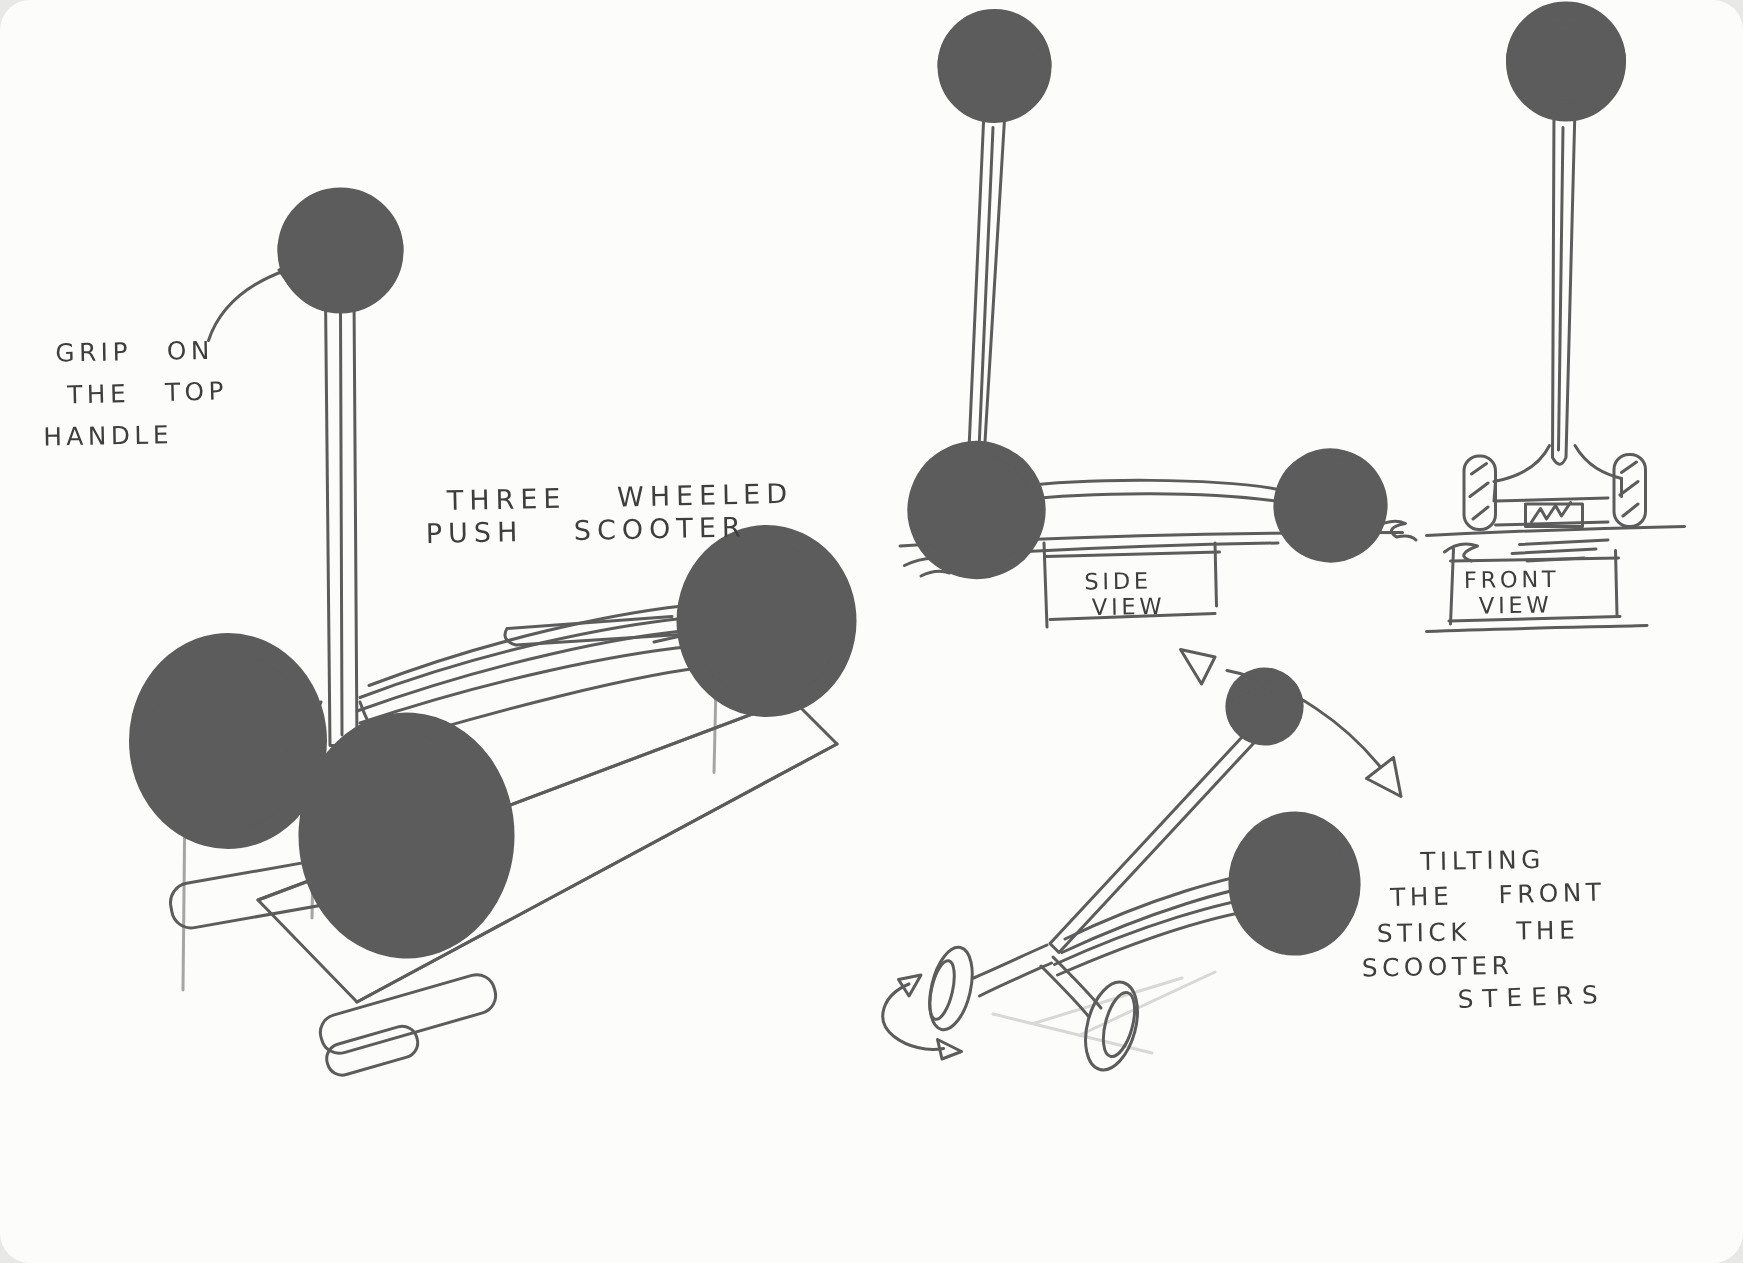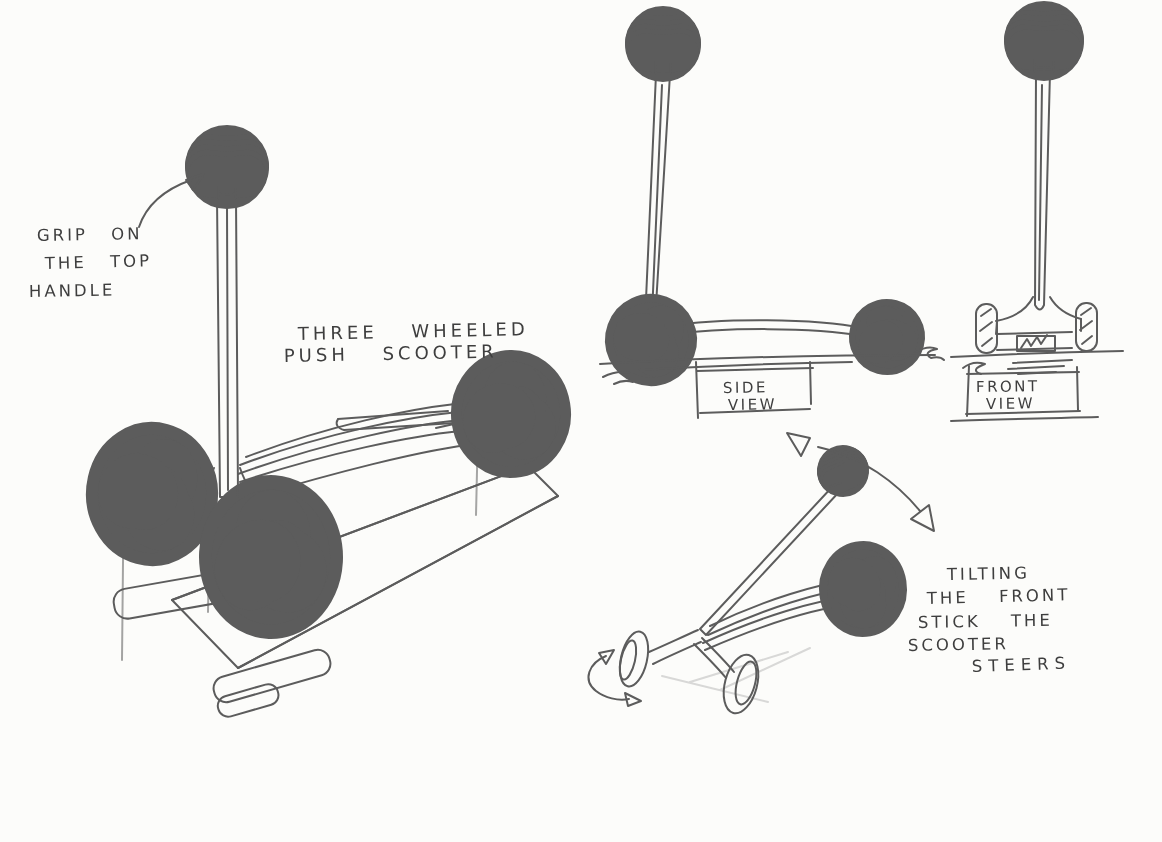--- a/index.html
+++ b/index.html
@@ -1,19 +1,20 @@
 <!DOCTYPE html>
 <html><head>
 <meta charset="utf-8">
 <style>
   html,body { margin:0; padding:0; background:#e8e8e6; }
   .canvas {
     position:relative; width:1162px; height:842px;
     background:#fcfcfa; overflow:hidden;
     font-family:"DejaVu Sans", sans-serif;
+    border-radius:20px;
   }
   svg { position:absolute; inset:0; display:block; }
   
   .sk path, .sk line, .sk circle, .sk ellipse, .sk polyline, .sk polygon, .sk rect {
     fill:none; stroke:#5c5c5c; stroke-width:2;
     stroke-linecap:round; stroke-linejoin:round;
   }
   .w1 { stroke-width:1.1; } .w15 { stroke-width:1.5; } .w25 { stroke-width:2.5; }
   .w3 { stroke-width:3; } .w4 { stroke-width:4; }
   .dk { stroke:#454545; } .lt { stroke:#979792; } .xl { stroke:#bdbdb8; }

